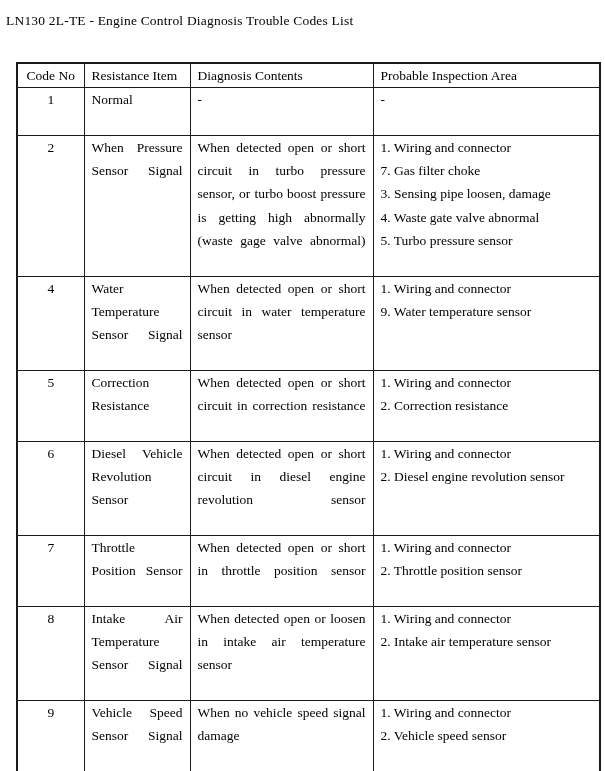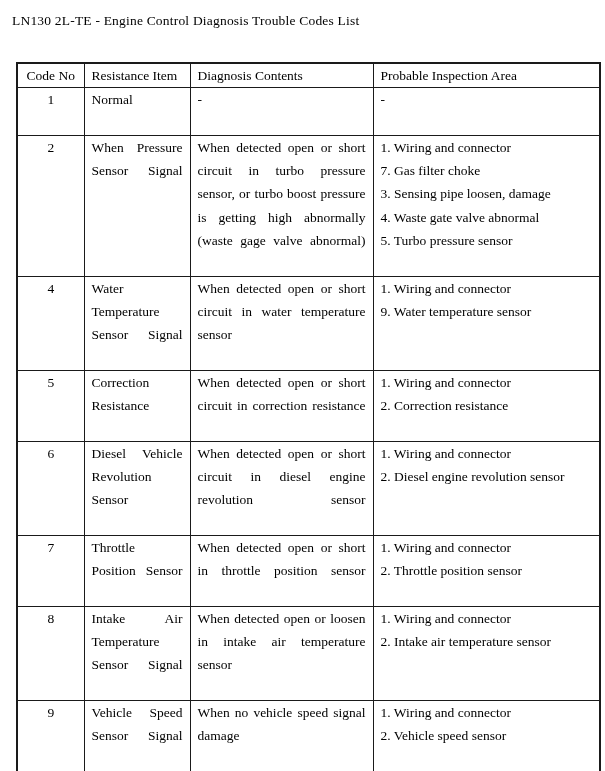--- a/index.html
+++ b/index.html
@@ -11,21 +11,21 @@
   }
   .page {
     position: relative;
     width: 605px;
     height: 771px;
     background: #ffffff;
     overflow: hidden;
   }
   .doc-title {
     position: absolute;
-    left: 12px;
+    left: 6px;
     top: 13px;
     font-size: 13.5px;
     letter-spacing: 0.2px;
     white-space: nowrap;
   }
   table.codes {
     position: absolute;
     left: 16px;
     top: 62px;
     width: 583px;

